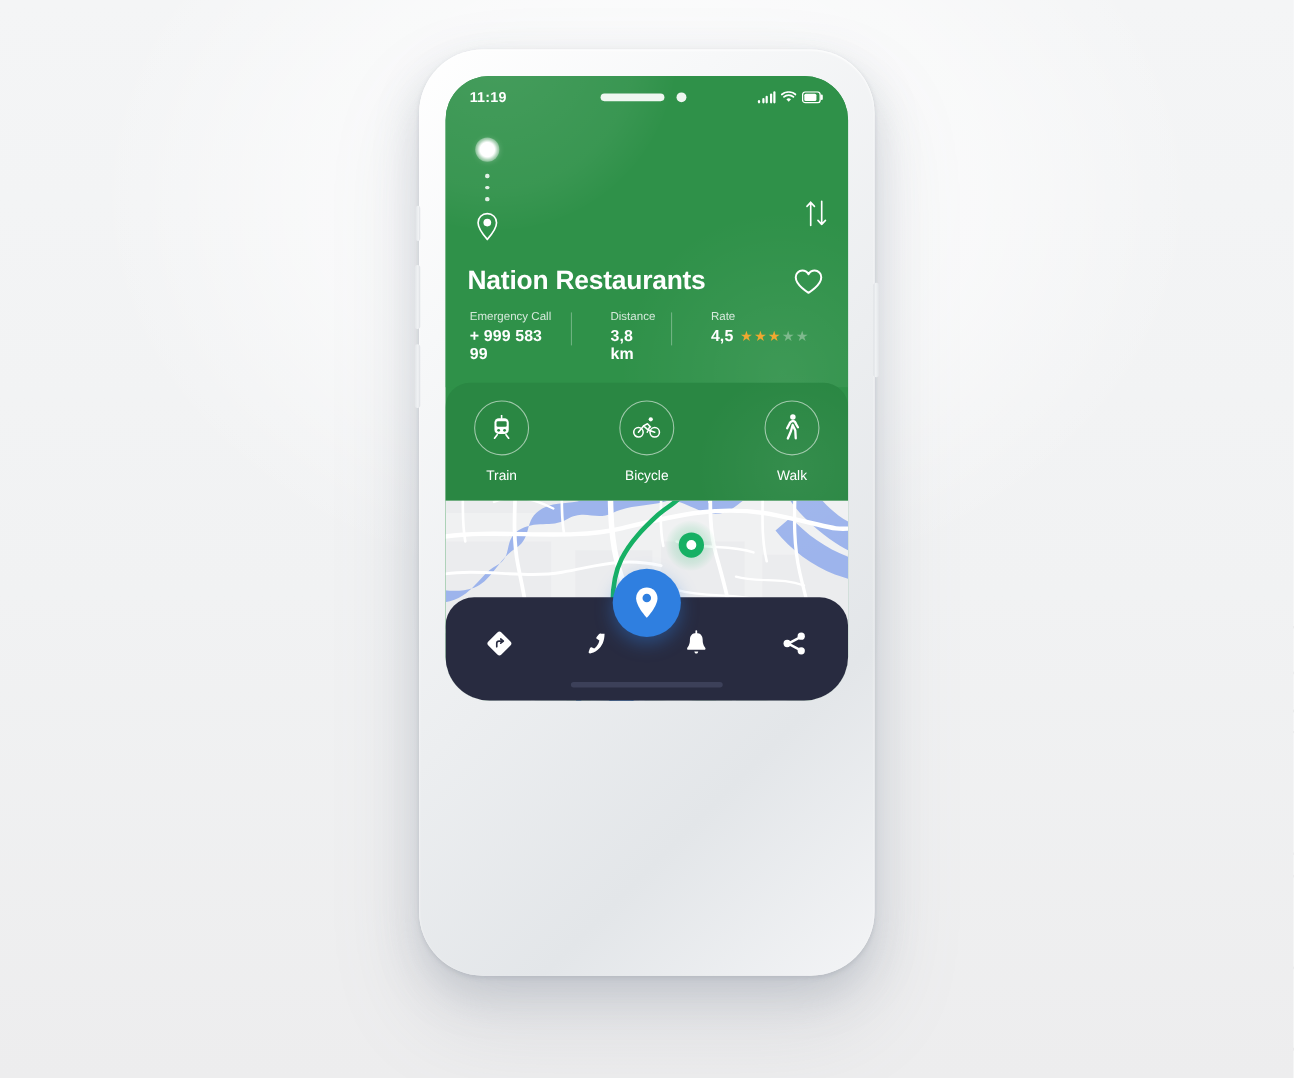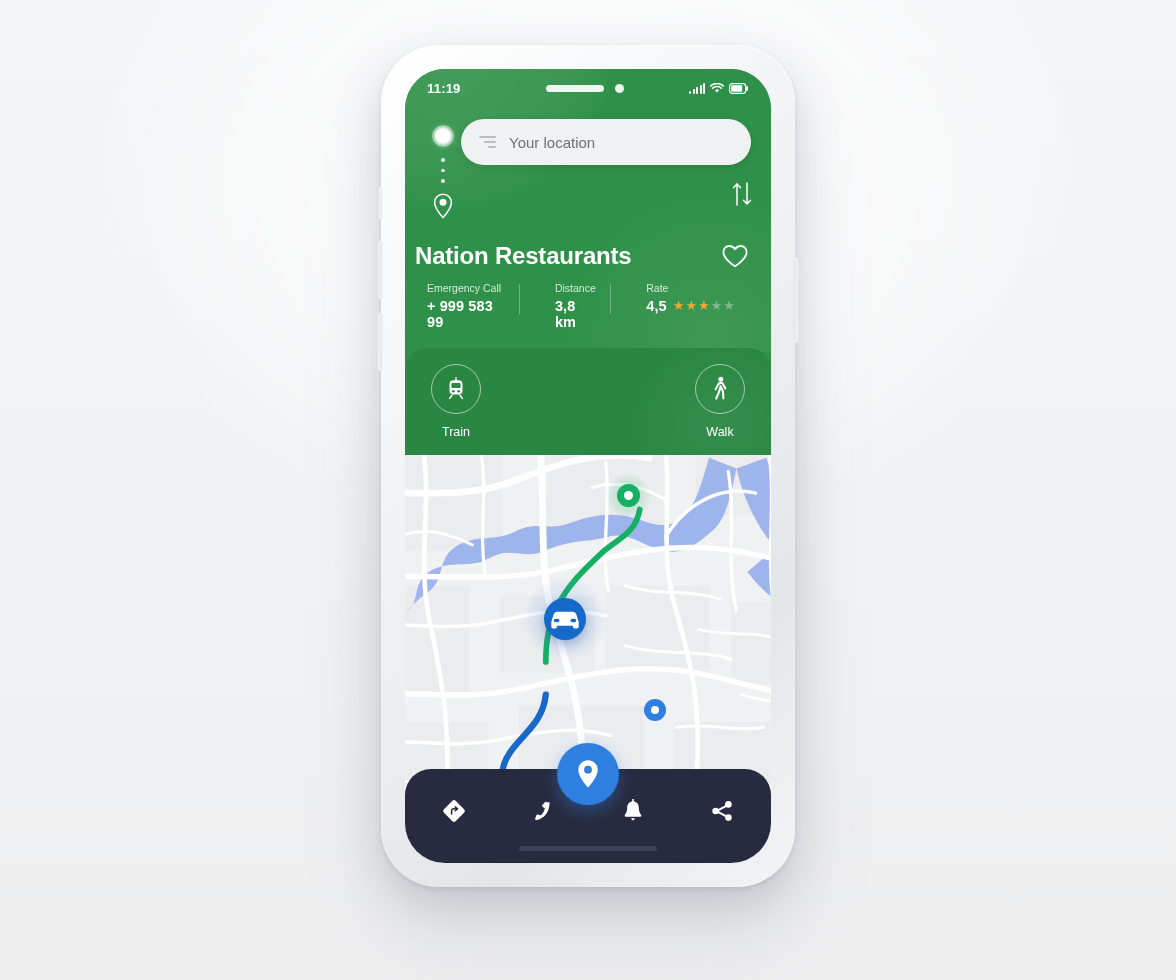--- a/index.html
+++ b/index.html
@@ -76,21 +76,21 @@
   #btn-vol-u { left: -4px; top: 196px; width: 5px; height: 58px; }
   #btn-vol-d { left: -4px; top: 268px; width: 5px; height: 58px; }
   #btn-power { right: -4px; top: 212px; width: 5px; height: 86px;
                background: linear-gradient(270deg, #e2e5e8, #f0f2f4 60%, #dcdfe3); }
 
   #screen {
     position: absolute;
     left: 24px;
     top: 24px;
     width: 366px;
-    height: 794px;
+    height: 568px;
     border-radius: 40px;
     overflow: hidden;
     background: #2f9149;
     display: flex;
     flex-direction: column;
   }
 
   
   #green-panel {
     position: relative;
@@ -221,21 +221,21 @@
     z-index: 5;
     cursor: pointer;
   }
 
   
   #title-row {
     position: relative;
     z-index: 3;
     display: flex;
     align-items: center;
-    padding: 22px 22px 0 10px;
+    padding: 22px 22px 0 20px;
   }
   #place-title {
     flex: 1;
     color: #ffffff;
     font-size: 24px;
     font-weight: bold;
     letter-spacing: -0.2px;
   }
   #fav-btn { width: 28px; height: 28px; cursor: pointer; }
 
@@ -502,28 +502,20 @@
                   <i></i>
                   <i></i>
                 </div>
               <svg width="22" height="28" viewBox="0 0 22 28">
                 <path d="M11 2.2 C 6.2 2.2 2.6 5.9 2.6 10.5 C 2.6 16.2 11 25.6 11 25.6 C 11 25.6 19.4 16.2 19.4 10.5 C 19.4 5.9 15.8 2.2 11 2.2 Z" fill="none" stroke="#ffffff" stroke-width="1.5"></path>
                 <circle cx="11" cy="10.3" r="3.5" fill="#ffffff"></circle>
               </svg>
             </div>
 
             <div class="fields">
-              <div class="field">
-                <span class="field-lines">
-                    <i></i>
-                    <i></i>
-                    <i></i>
-                  </span>
-                <span class="field-text">Your location</span>
-              </div>
             </div>
 
             <svg id="swap-btn" viewBox="0 0 26 30">
               <path d="M8 26 V5 M8 5 L4.6 8.6 M8 5 L11.4 8.6" stroke="#ffffff" stroke-width="1.5" fill="none" stroke-linecap="round" stroke-linejoin="round"></path>
               <path d="M18 4 V25 M18 25 L14.6 21.4 M18 25 L21.4 21.4" stroke="#ffffff" stroke-width="1.5" fill="none" stroke-linecap="round" stroke-linejoin="round"></path>
             </svg>
           </div>
 
           <div id="title-row">
             <div id="place-title">Nation Restaurants</div>
@@ -566,20 +558,31 @@
                 <rect x="6.4" y="6" width="9.2" height="5" rx="1.2" fill="#2a8743"></rect>
                 <circle cx="8.3" cy="14.2" r="1.3" fill="#2a8743"></circle>
                 <circle cx="13.7" cy="14.2" r="1.3" fill="#2a8743"></circle>
                 <path d="M7 18.2 L4.6 21.4 M15 18.2 L17.4 21.4" stroke="currentColor" stroke-width="1.5" stroke-linecap="round"></path>
                 <path d="M11 0.8 V3.2" stroke="currentColor" stroke-width="1.4" stroke-linecap="round"></path>
               </svg>
             </div>
             <div class="mode-label">Train</div>
           </div>
 
+          <div class="mode">
+            <div class="mode-circle">
+              <svg width="26" height="22" viewBox="0 0 26 22">
+                <circle cx="5.4" cy="15" r="4.3" fill="none" stroke="currentColor" stroke-width="1.4"></circle>
+                <circle cx="20.2" cy="15" r="4.3" fill="none" stroke="currentColor" stroke-width="1.4"></circle>
+                <circle cx="16.6" cy="3.2" r="1.9" fill="currentColor"></circle>
+                <path d="M5.4 15 L10 9.2 L14.4 13 L20.2 15 M10 9.2 L13.6 7.2 L16.4 10.2 M13.4 15 L15.6 10" stroke="currentColor" stroke-width="1.4" fill="none" stroke-linecap="round" stroke-linejoin="round"></path>
+              </svg>
+            </div>
+            <div class="mode-label">Bicycle</div>
+          </div>
 
           <div class="mode">
             <div class="mode-circle">
               <svg width="18" height="26" viewBox="0 0 18 26">
                 <circle cx="9.8" cy="3.2" r="2.5" fill="currentColor"></circle>
                 <path d="M9.9 6.6 C 8.2 6.8 7.2 7.9 6.6 9.4 L4.6 13.4 M9.9 6.6 C 11.5 6.9 12.3 8 12.7 9.6 L14.4 12.4" stroke="currentColor" stroke-width="2.1" fill="none" stroke-linecap="round"></path>
                 <path d="M9.6 10.4 L8 16 L5.2 22.6 M9.6 10.4 L12 15.4 L12.4 22.4" stroke="currentColor" stroke-width="2.1" fill="none" stroke-linecap="round" stroke-linejoin="round"></path>
               </svg>
             </div>
             <div class="mode-label">Walk</div>

